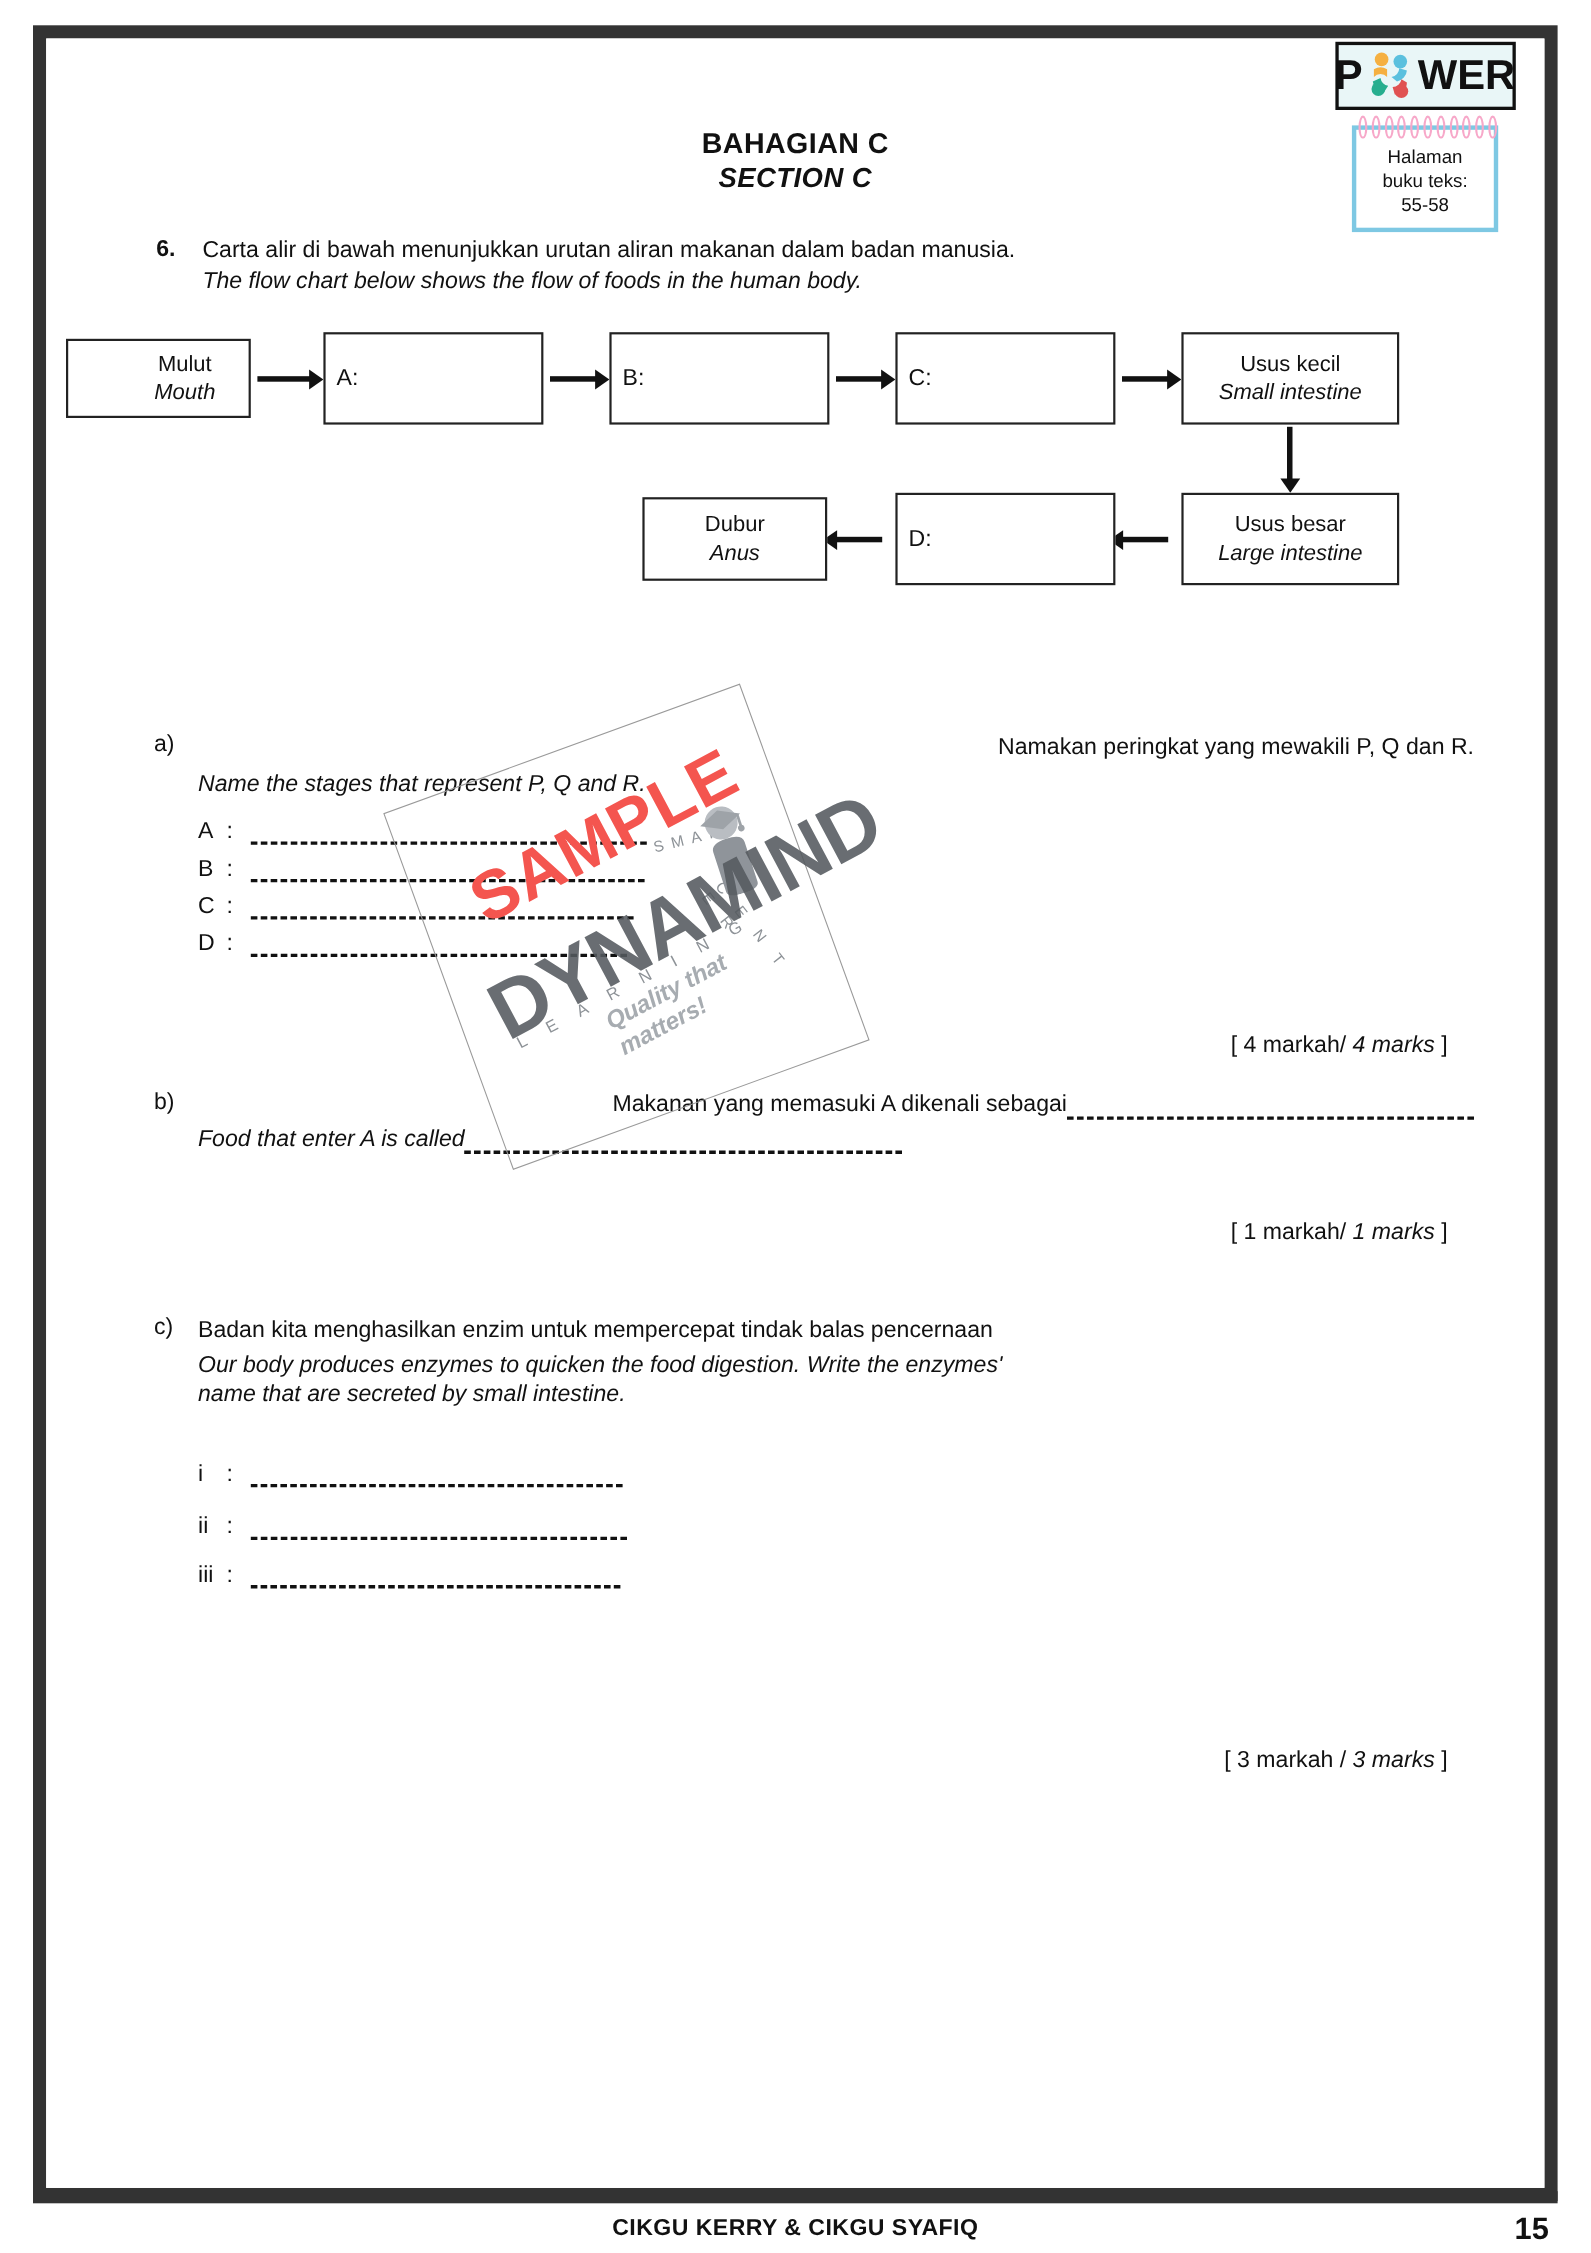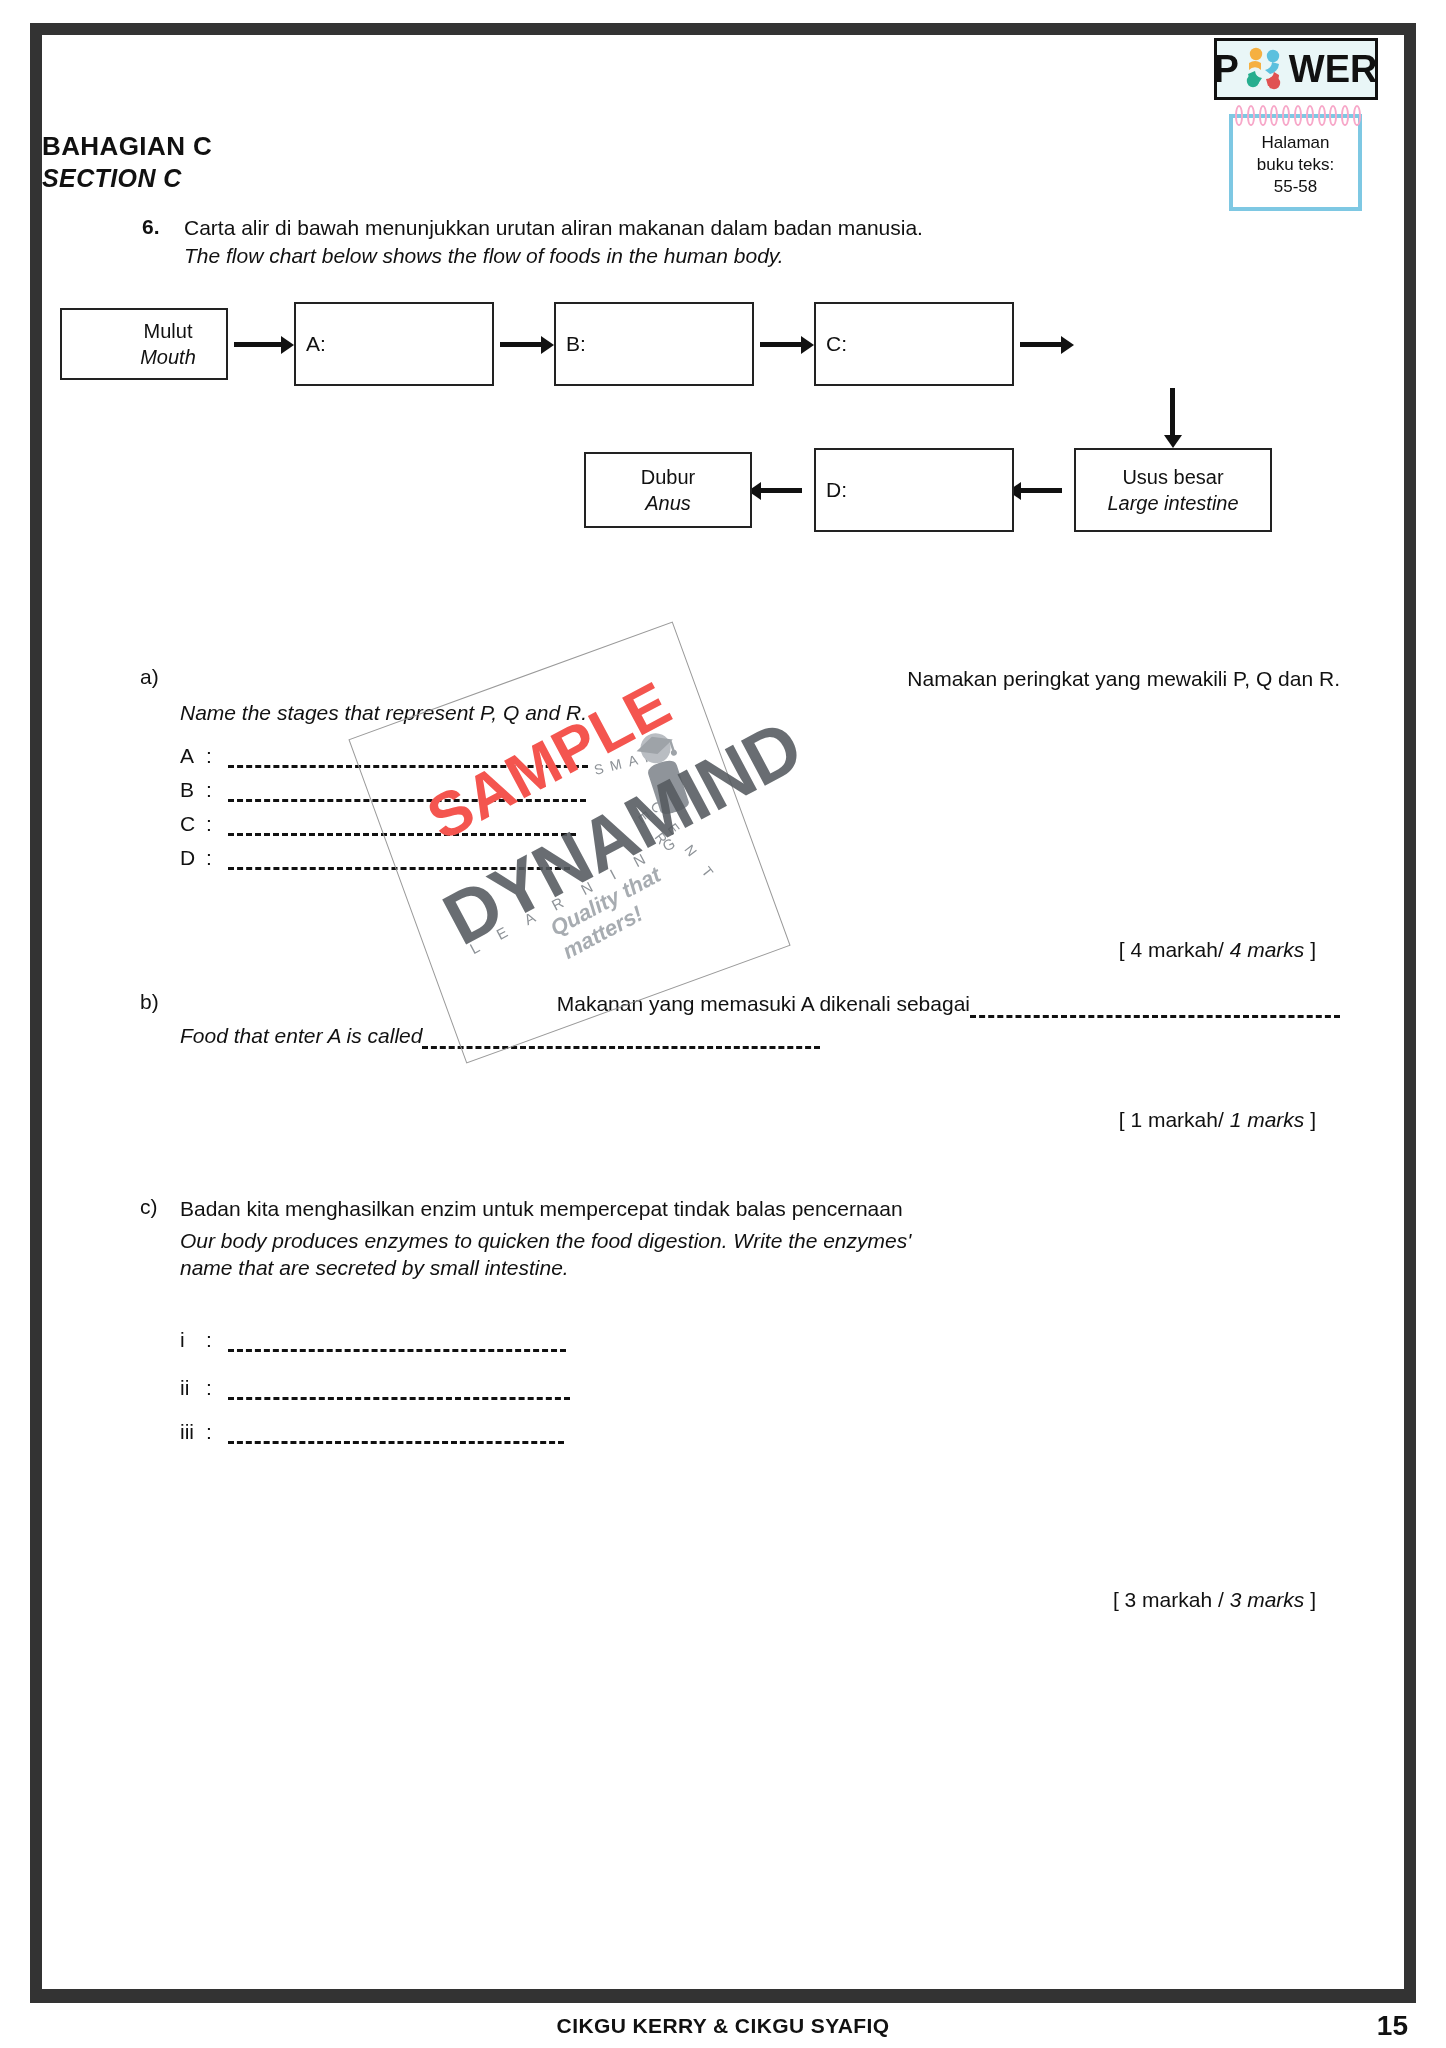--- a/index.html
+++ b/index.html
@@ -104,23 +104,23 @@
     font-size: 17px;
     color: #111;
     line-height: 1.28;
     text-align: center;
   }
 
   
   #title-block {
     position: absolute;
     left: 0;
-    top: 96px;
+    top: 80px;
     width: 100%;
-    text-align: left;
+    text-align: center;
   }
   #title-bm {
     font-size: 26px;
     font-weight: bold;
     letter-spacing: 0.4px;
     color: #111;
   }
   #title-en {
     font-size: 25px;
     font-weight: bold;
@@ -460,20 +460,24 @@
     <div class="fbox left-txt" style="left:512px; top:12px; width:200px; height:84px;">
       <span class="lbl">B:</span>
     </div>
     <div class="arrow-h" style="left:718px; top:52px; width:42px;"></div>
 
     <div class="fbox left-txt" style="left:772px; top:12px; width:200px; height:84px;">
       <span class="lbl">C:</span>
     </div>
     <div class="arrow-h" style="left:978px; top:52px; width:42px;"></div>
 
+    <div class="fbox center-txt" style="left:1032px; top:12px; width:198px; height:84px;">
+      <span class="bm">Usus kecil</span>
+      <span class="en">Small intestine</span>
+    </div>
 
     <div class="arrow-v" style="left:1128px; top:98px; height:48px;"></div>
 
     <div class="fbox center-txt" style="left:1032px; top:158px; width:198px; height:84px;">
       <span class="bm">Usus besar</span>
       <span class="en">Large intestine</span>
     </div>
     <div class="arrow-h left" style="left:978px; top:198px; width:42px;"></div>
 
     <div class="fbox left-txt" style="left:772px; top:158px; width:200px; height:84px;">

